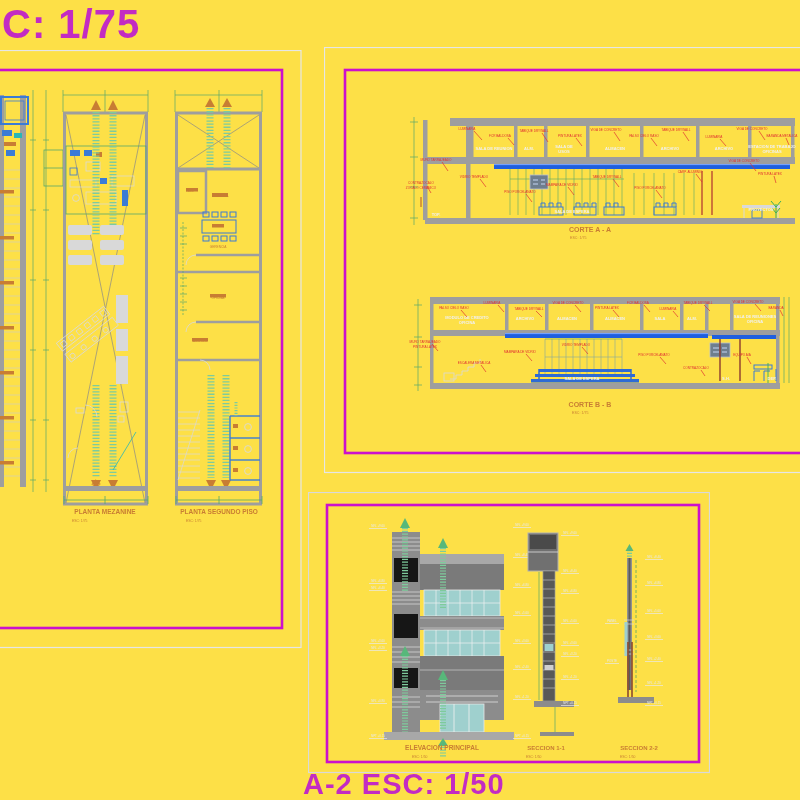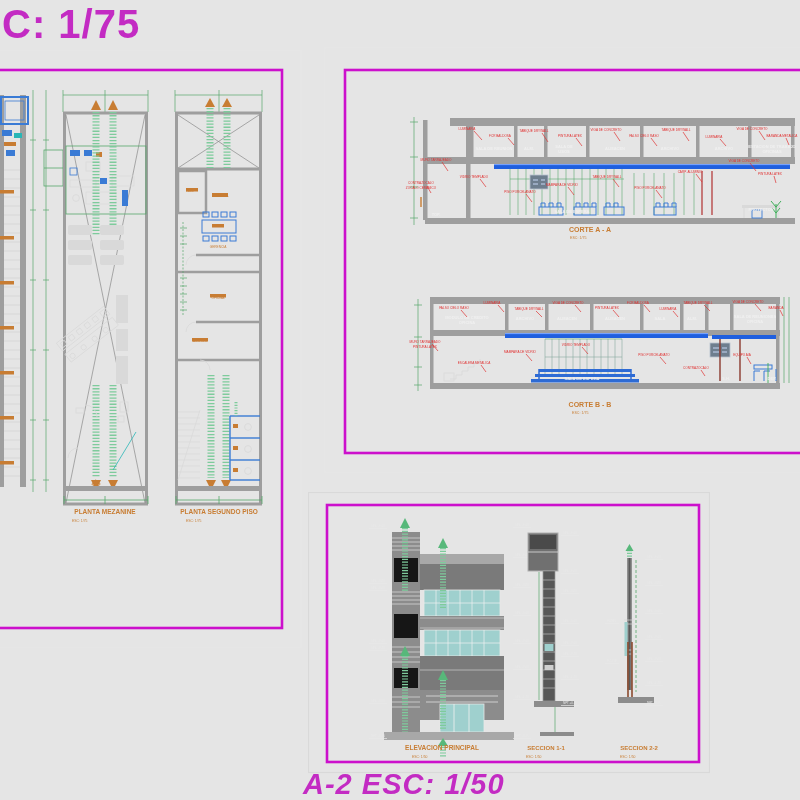--- a/index.html
+++ b/index.html
@@ -1,20 +1,20 @@
 <!DOCTYPE html>
 <html><head>
 <meta charset="utf-8">
 <style>
   html,body{margin:0;padding:0;background:#000;}
-  #canvas{position:relative;width:800px;height:800px;background:#e5e5e5;overflow:hidden;
+  #canvas{position:relative;width:800px;height:800px;background:#fde047;overflow:hidden;
           font-family:"Liberation Sans",sans-serif;}
   .sheet-title{position:absolute;font-weight:bold;color:#c32bc3;white-space:nowrap;}
   #title-top{left:2px;top:2px;font-size:40px;letter-spacing:1px;}
-  #title-bottom{left:303px;top:768px;font-size:29px;letter-spacing:1px;font-style:italic;}
+  #title-bottom{left:303px;top:768px;font-size:29px;letter-spacing:1px;}
   svg{position:absolute;overflow:hidden;}
   svg text{font-family:"Liberation Sans",sans-serif;}
 </style>
 </head>
 <body>
 
 <div id="canvas">
 
   <div id="title-top" class="sheet-title">C: 1/75</div>
 

